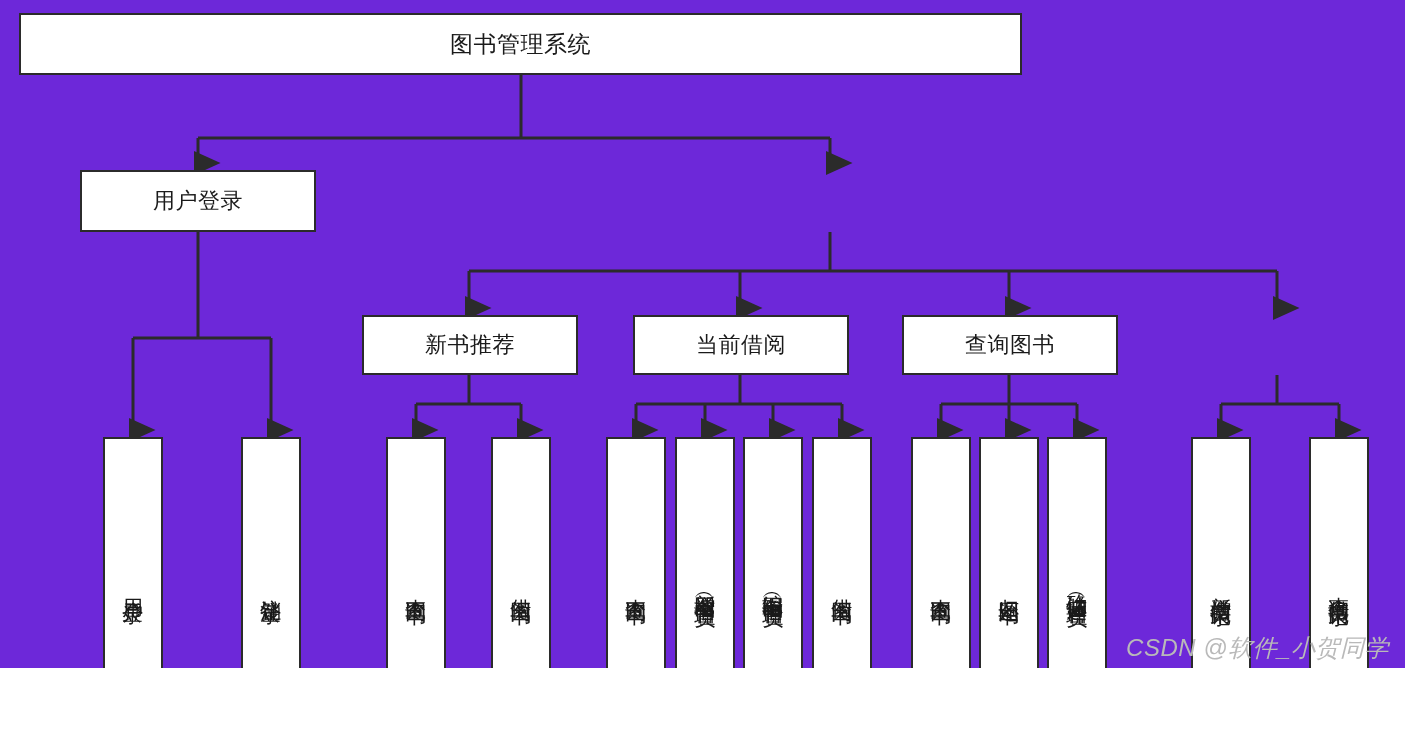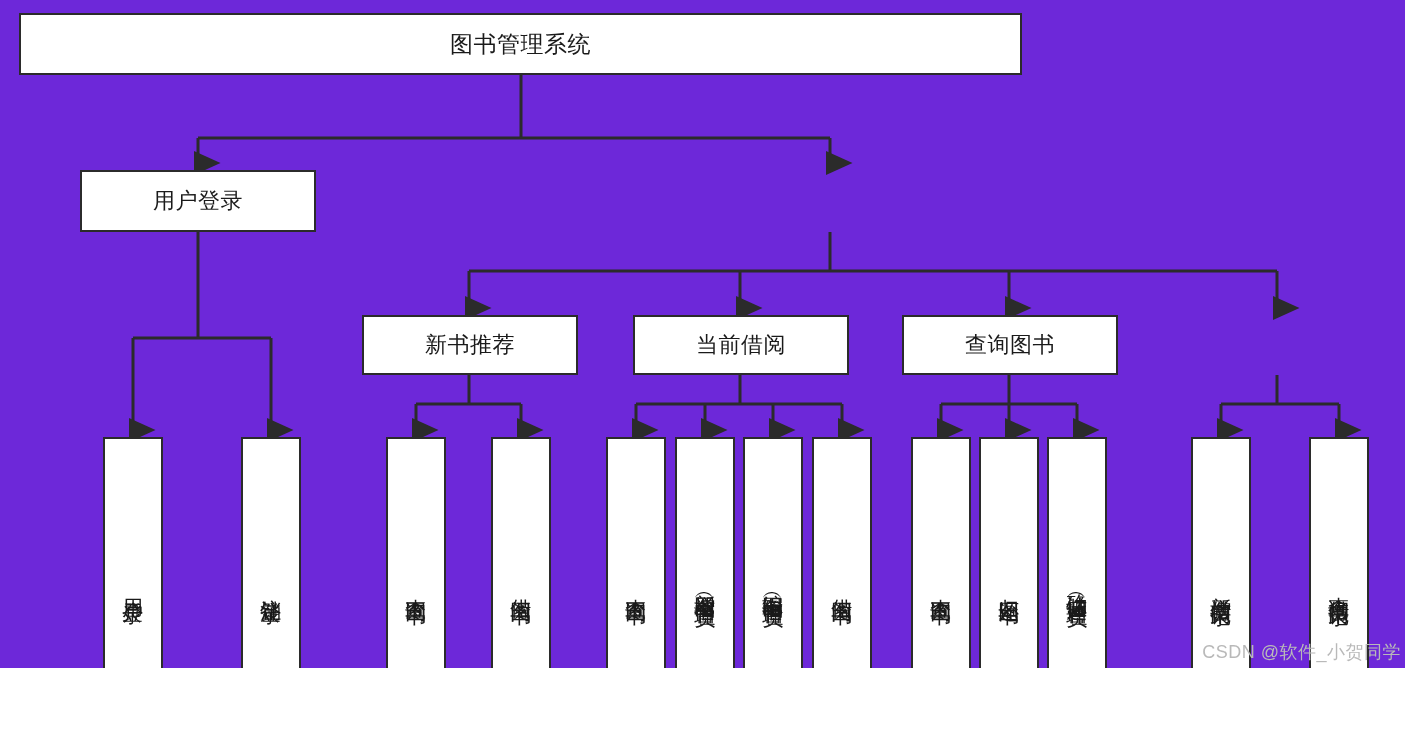--- a/index.html
+++ b/index.html
@@ -54,27 +54,28 @@
     display: block;
     white-space: pre;
     text-align: center;
   }
   .node.v .lbl {
     writing-mode: vertical-rl;
     text-orientation: upright;
   }
   #watermark {
     position: absolute;
-    right: 4px;
+    right: 16px;
     bottom: 4px;
-    font-size: 18px;
+    font-size: 24px;
     color: #b9b9b9;
     letter-spacing: 0.5px;
     white-space: nowrap;
     user-select: none;
+    font-style: italic;
   }
 </style>
 </head>
 <body>
 
 <div id="canvas">
 
   <svg id="wires" viewBox="0 0 1405 747" width="1405" height="747" xmlns="http://www.w3.org/2000/svg">
     <defs>
       <marker id="arrow" viewBox="0 0 12 12" refX="6" refY="10" markerWidth="9" markerHeight="9" orient="auto-start-reverse">

